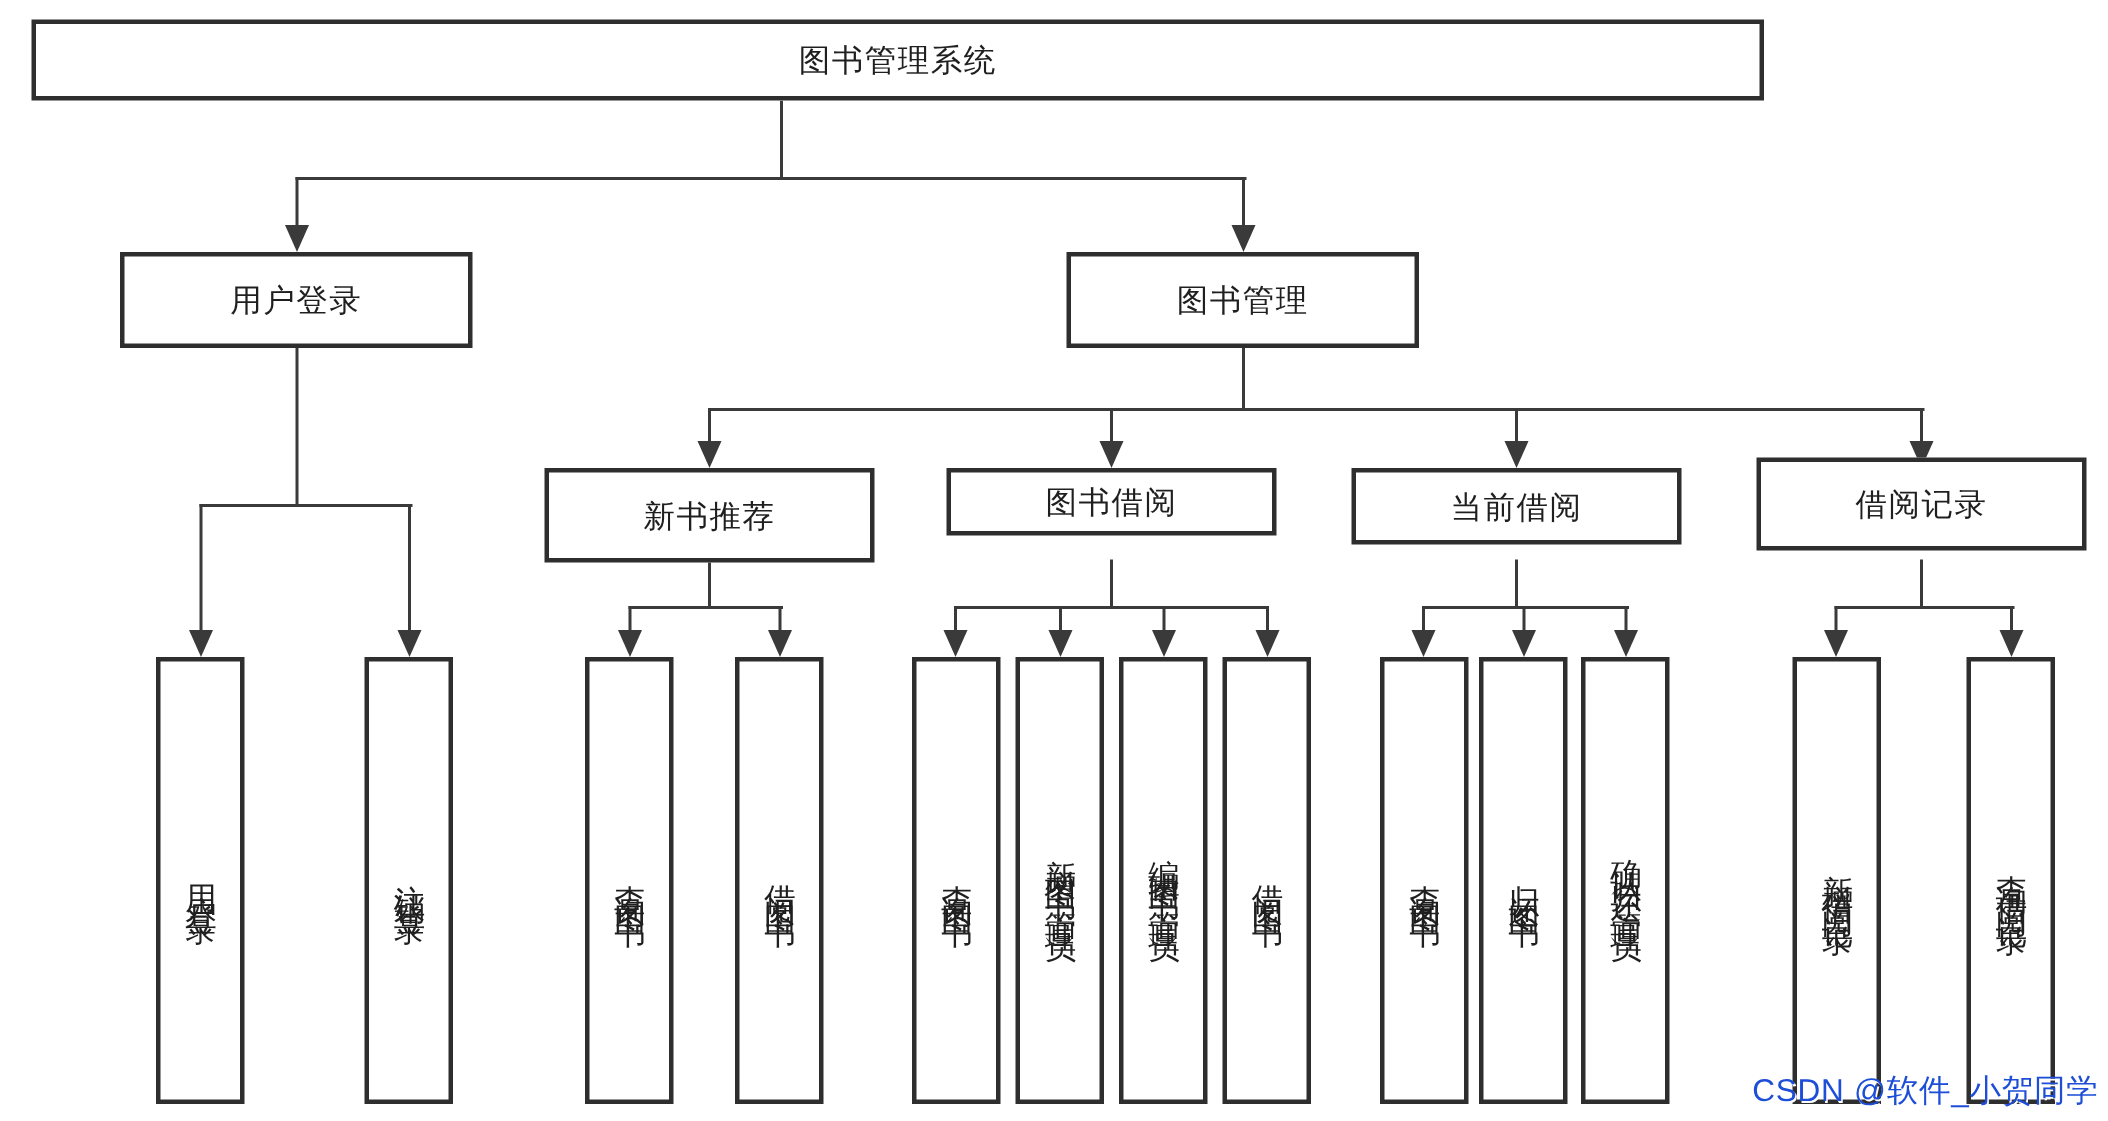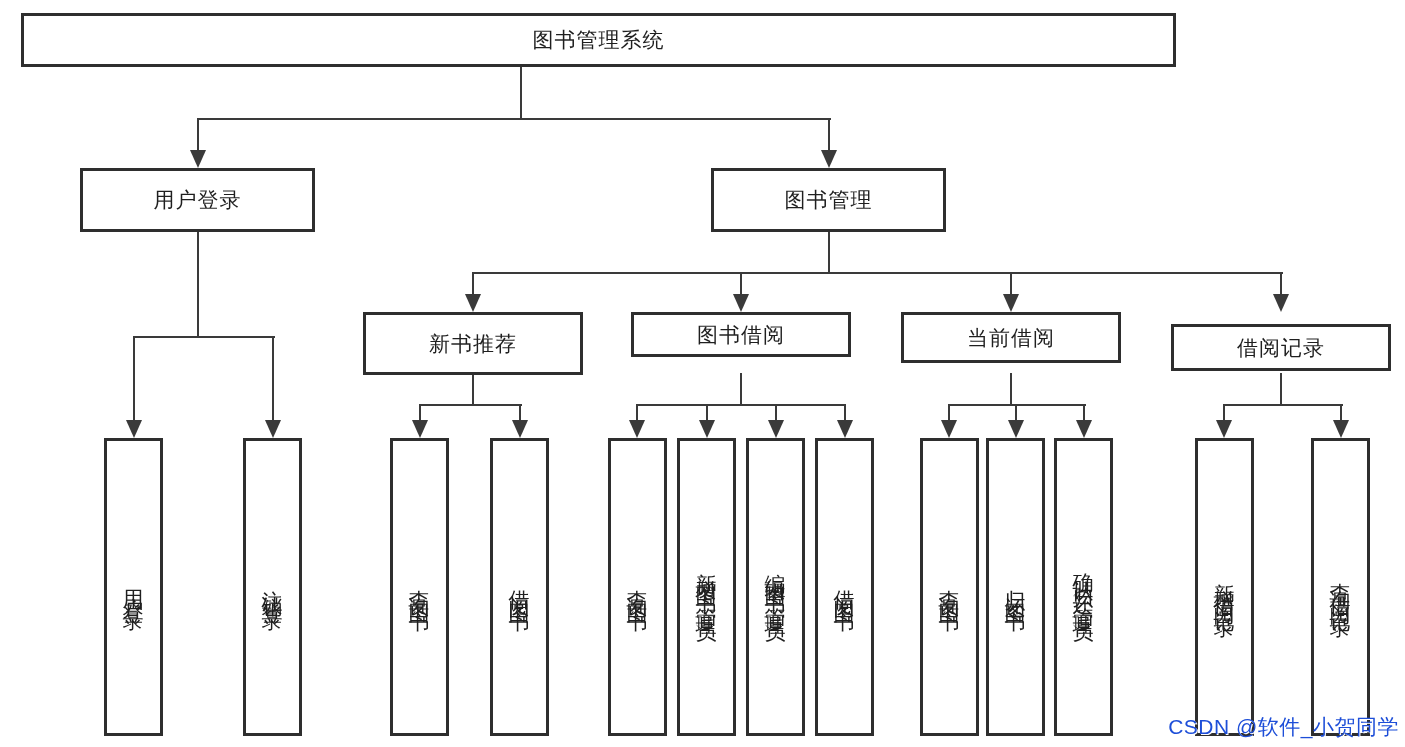--- a/index.html
+++ b/index.html
@@ -71,21 +71,21 @@
 
   <div class="node" style="left:363px;top:312px;width:220px;height:63px">
     <span>新书推荐</span>
   </div>
   <div class="node" style="left:631px;top:312px;width:220px;height:45px">
     <span>图书借阅</span>
   </div>
   <div class="node" style="left:901px;top:312px;width:220px;height:51px">
     <span>当前借阅</span>
   </div>
-  <div class="node" style="left:1171px;top:324px;width:220px;height:47px">
+  <div class="node" style="left:1171px;top:305px;width:220px;height:62px">
     <span>借阅记录</span>
   </div>
 
   <div class="node v" style="left:104px;top:438px;width:59px;height:298px">
     <span>用户登录</span>
   </div>
   <div class="node v" style="left:243px;top:438px;width:59px;height:298px">
     <span>注销登录</span>
   </div>
 

